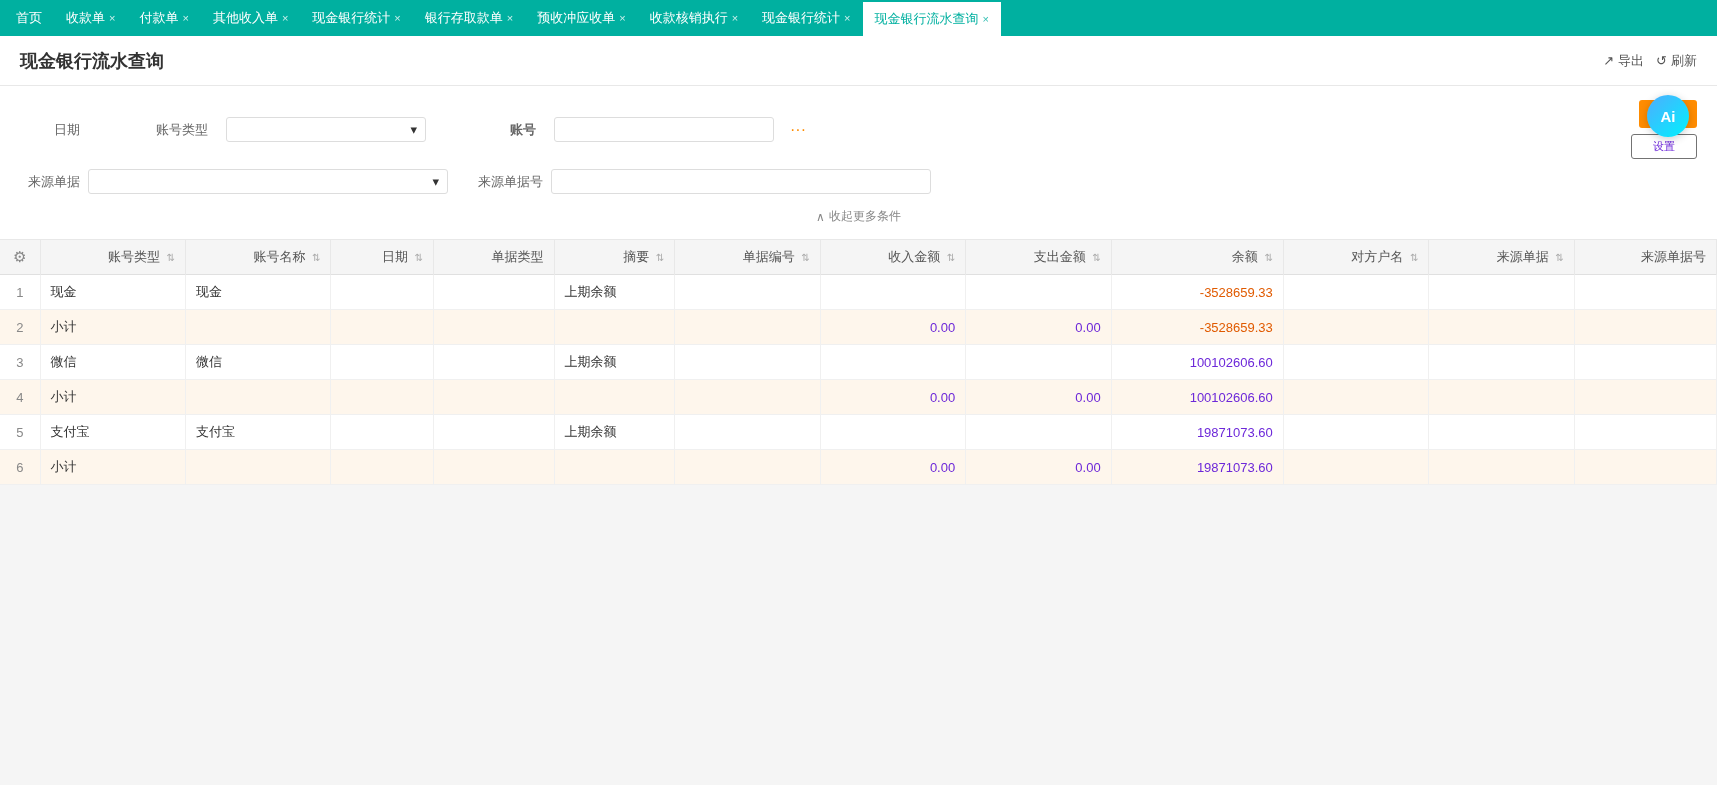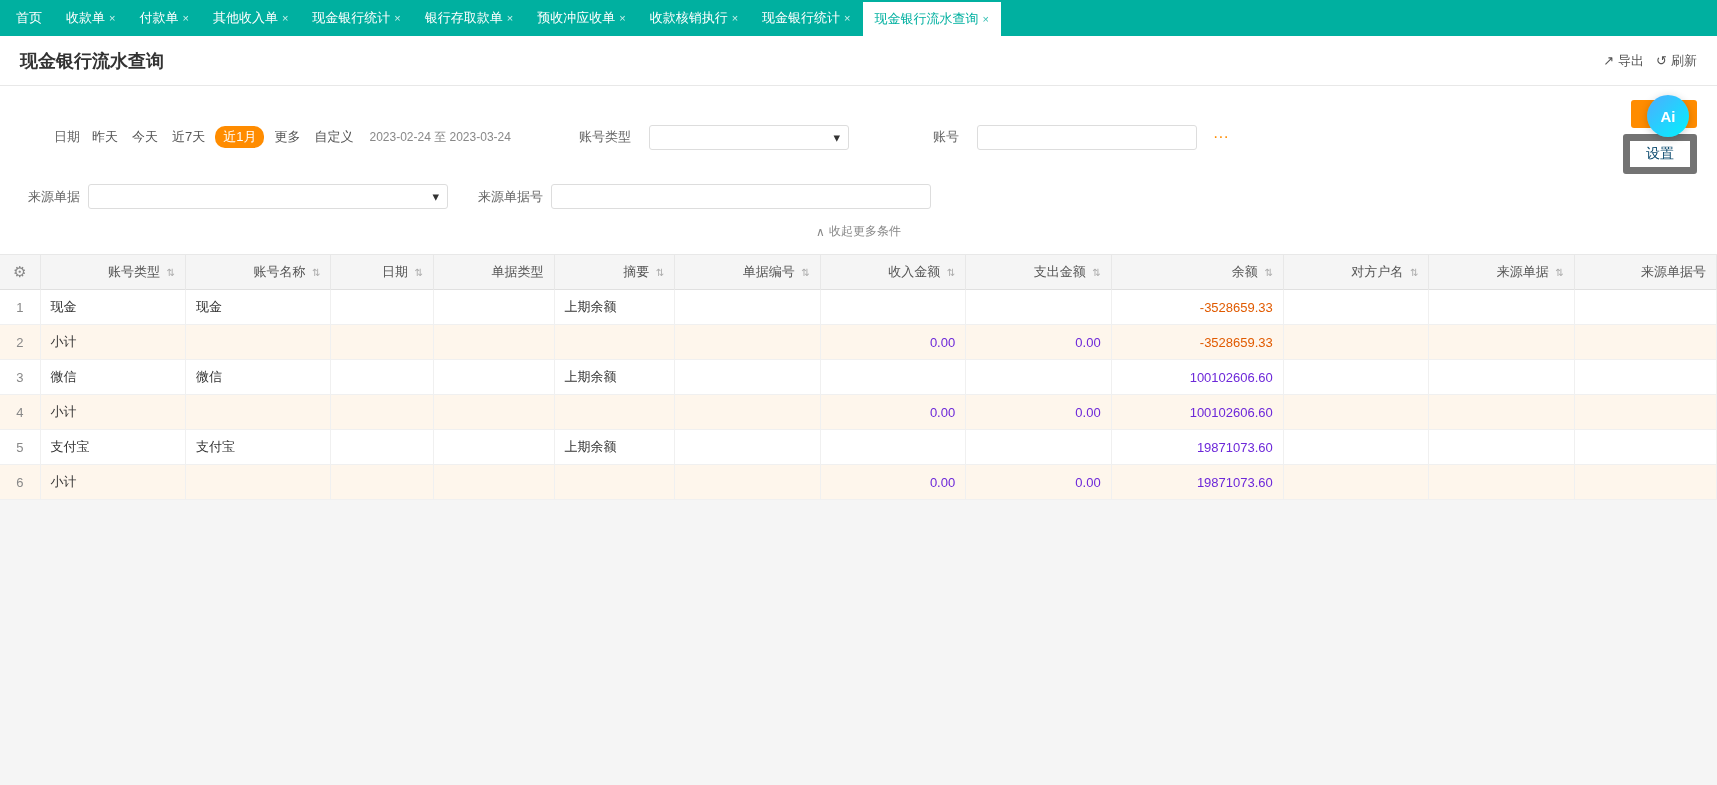--- a/index.html
+++ b/index.html
@@ -138,25 +138,25 @@
       color: #fff;
       border: none;
       border-radius: 3px;
       padding: 5px 16px;
       font-size: 13px;
       cursor: pointer;
       margin-left: 8px;
     }
     .settings-btn {
       background: #fff;
-      color: #0c4a6e;
-      border: 7px solid #737373;
+      color: #6d28d9;
+      border: 1px solid #737373;
       border-radius: 3px;
       padding: 4px 16px;
-      font-size: 14px;
+      font-size: 11px;
       cursor: pointer;
     }
     .right-buttons {
       display: flex;
       flex-direction: column;
       gap: 6px;
       margin-left: auto;
     }
     .collapse-bar {
       text-align: center;
@@ -310,36 +310,27 @@
     <div class="header-action-btn">
       <span>↺</span>
       <span>刷新</span>
     </div>
   </div>
 </div>
 
 <div class="filter-area">
   <div class="filter-row">
     <span class="filter-label">日期</span>
-    <div class="date-options">
-      <span class="date-opt">昨天</span>
-      <span class="date-opt">今天</span>
-      <span class="date-opt">近7天</span>
-      <span class="date-opt active">近1月</span>
-      <span class="date-opt">更多</span>
-      <span class="date-opt">自定义</span>
-      <span class="date-range">2023-02-24 至 2023-03-24</span>
-    </div>
     <div style="flex:1; display:flex; align-items:center; margin-left:60px; gap:10px;">
       <span class="filter-label">账号类型</span>
       <div class="filter-select" style="min-width:200px;">
         <span></span>
         <span>▾</span>
       </div>
-      <span class="filter-label" style="margin-left:40px;">账号</span>
+      <span class="filter-label" style="margin-left:40px;font-weight:bold;">账号</span>
       <input class="filter-input" style="min-width: 220px;" type="text">
       <span class="filter-dots">···</span>
     </div>
     <div class="right-buttons">
       <button class="search-btn">查询</button>
       <button class="settings-btn">设置</button>
     </div>
   </div>
   <div class="filter-row">
     <span class="filter-label">来源单据</span>

